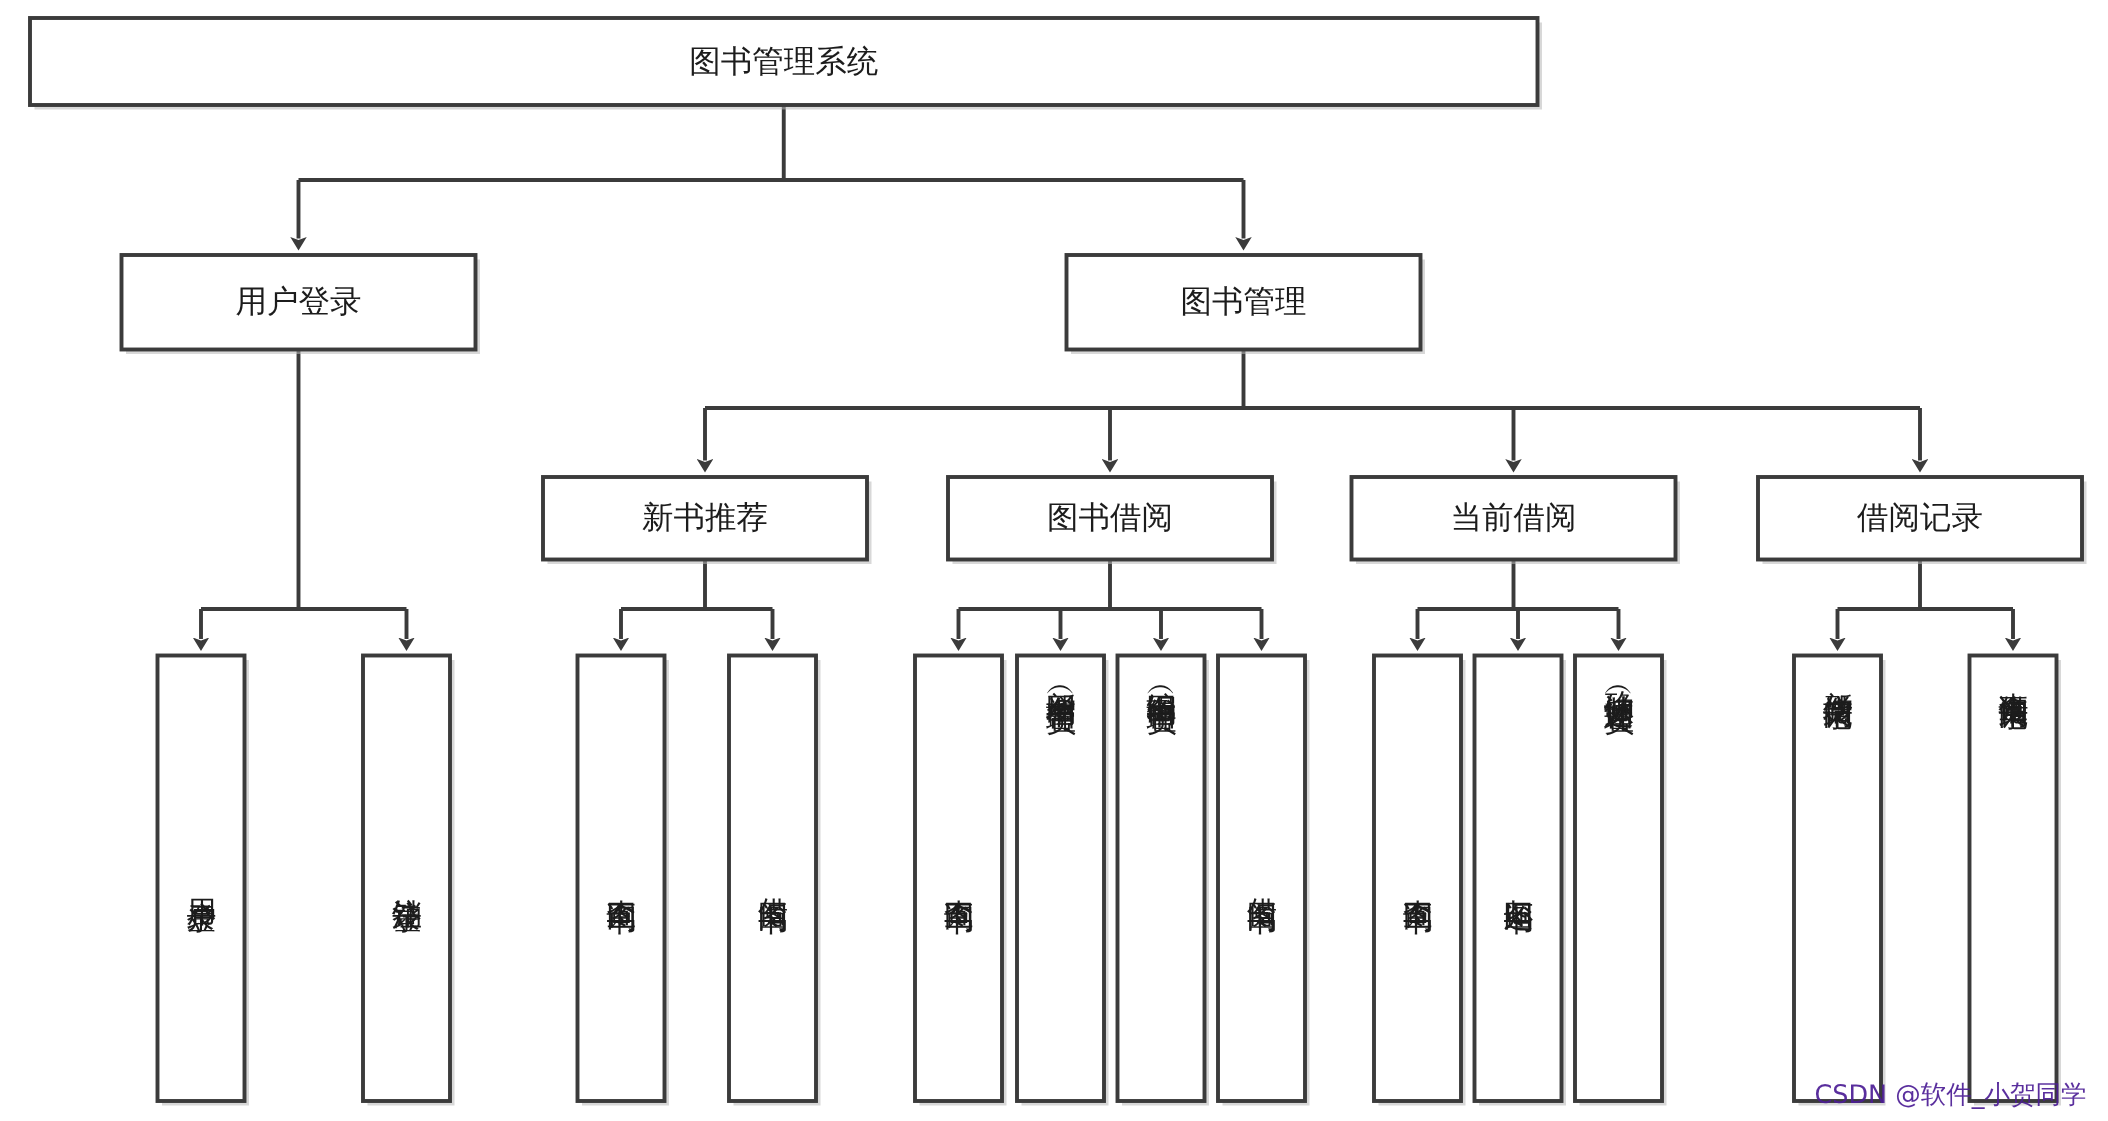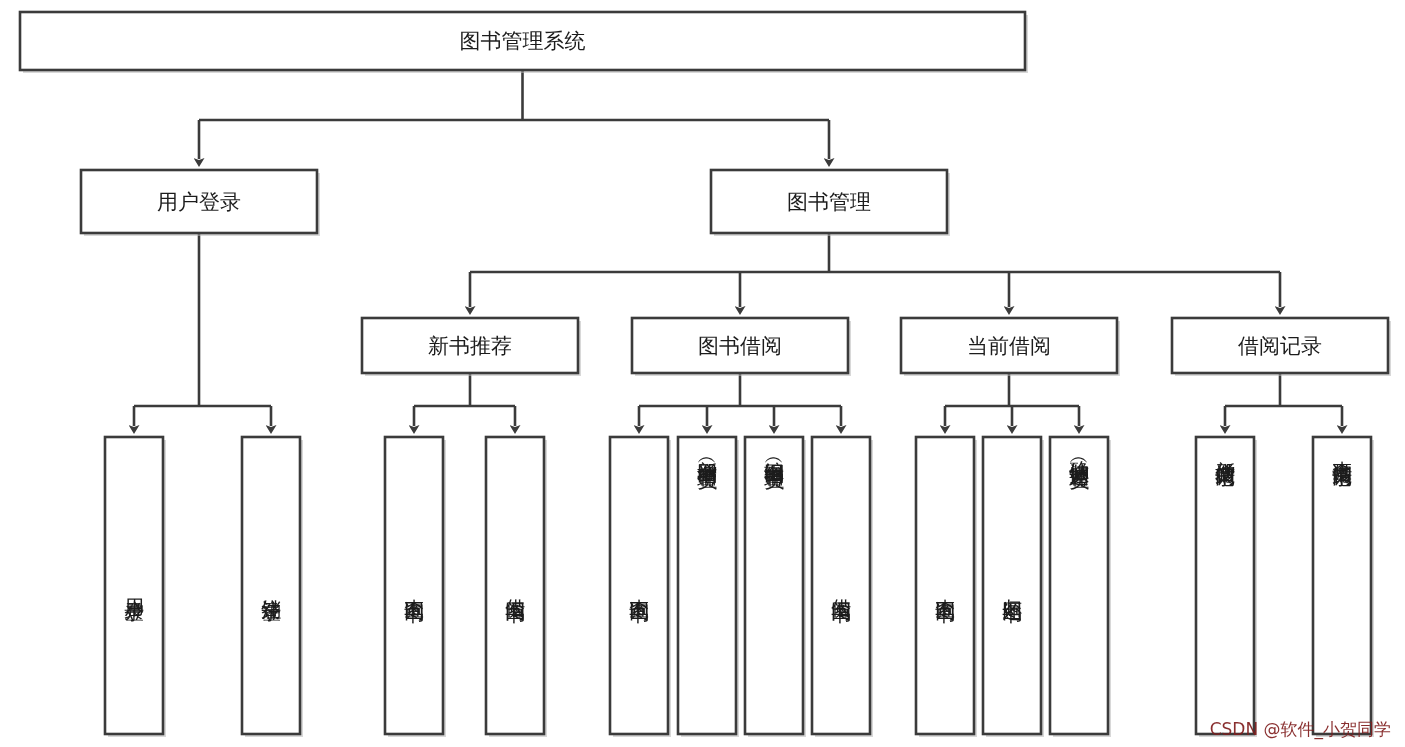--- a/index.html
+++ b/index.html
@@ -67,21 +67,21 @@
   }
   .leaf-label.centered {
     justify-content: center;
   }
   .watermark {
     position: absolute;
     right: 14px;
     bottom: 6px;
     font-family: "DejaVu Sans", "Liberation Sans", sans-serif;
     font-size: 17px;
-    color: #7f1d1d;
+    color: #4c1d95;
     opacity: 0.92;
     white-space: nowrap;
   }
 </style>
 </head>
 <body>
 
 <div id="diagram-root">
 
   <svg class="canvas" viewBox="0 0 1405 747">

